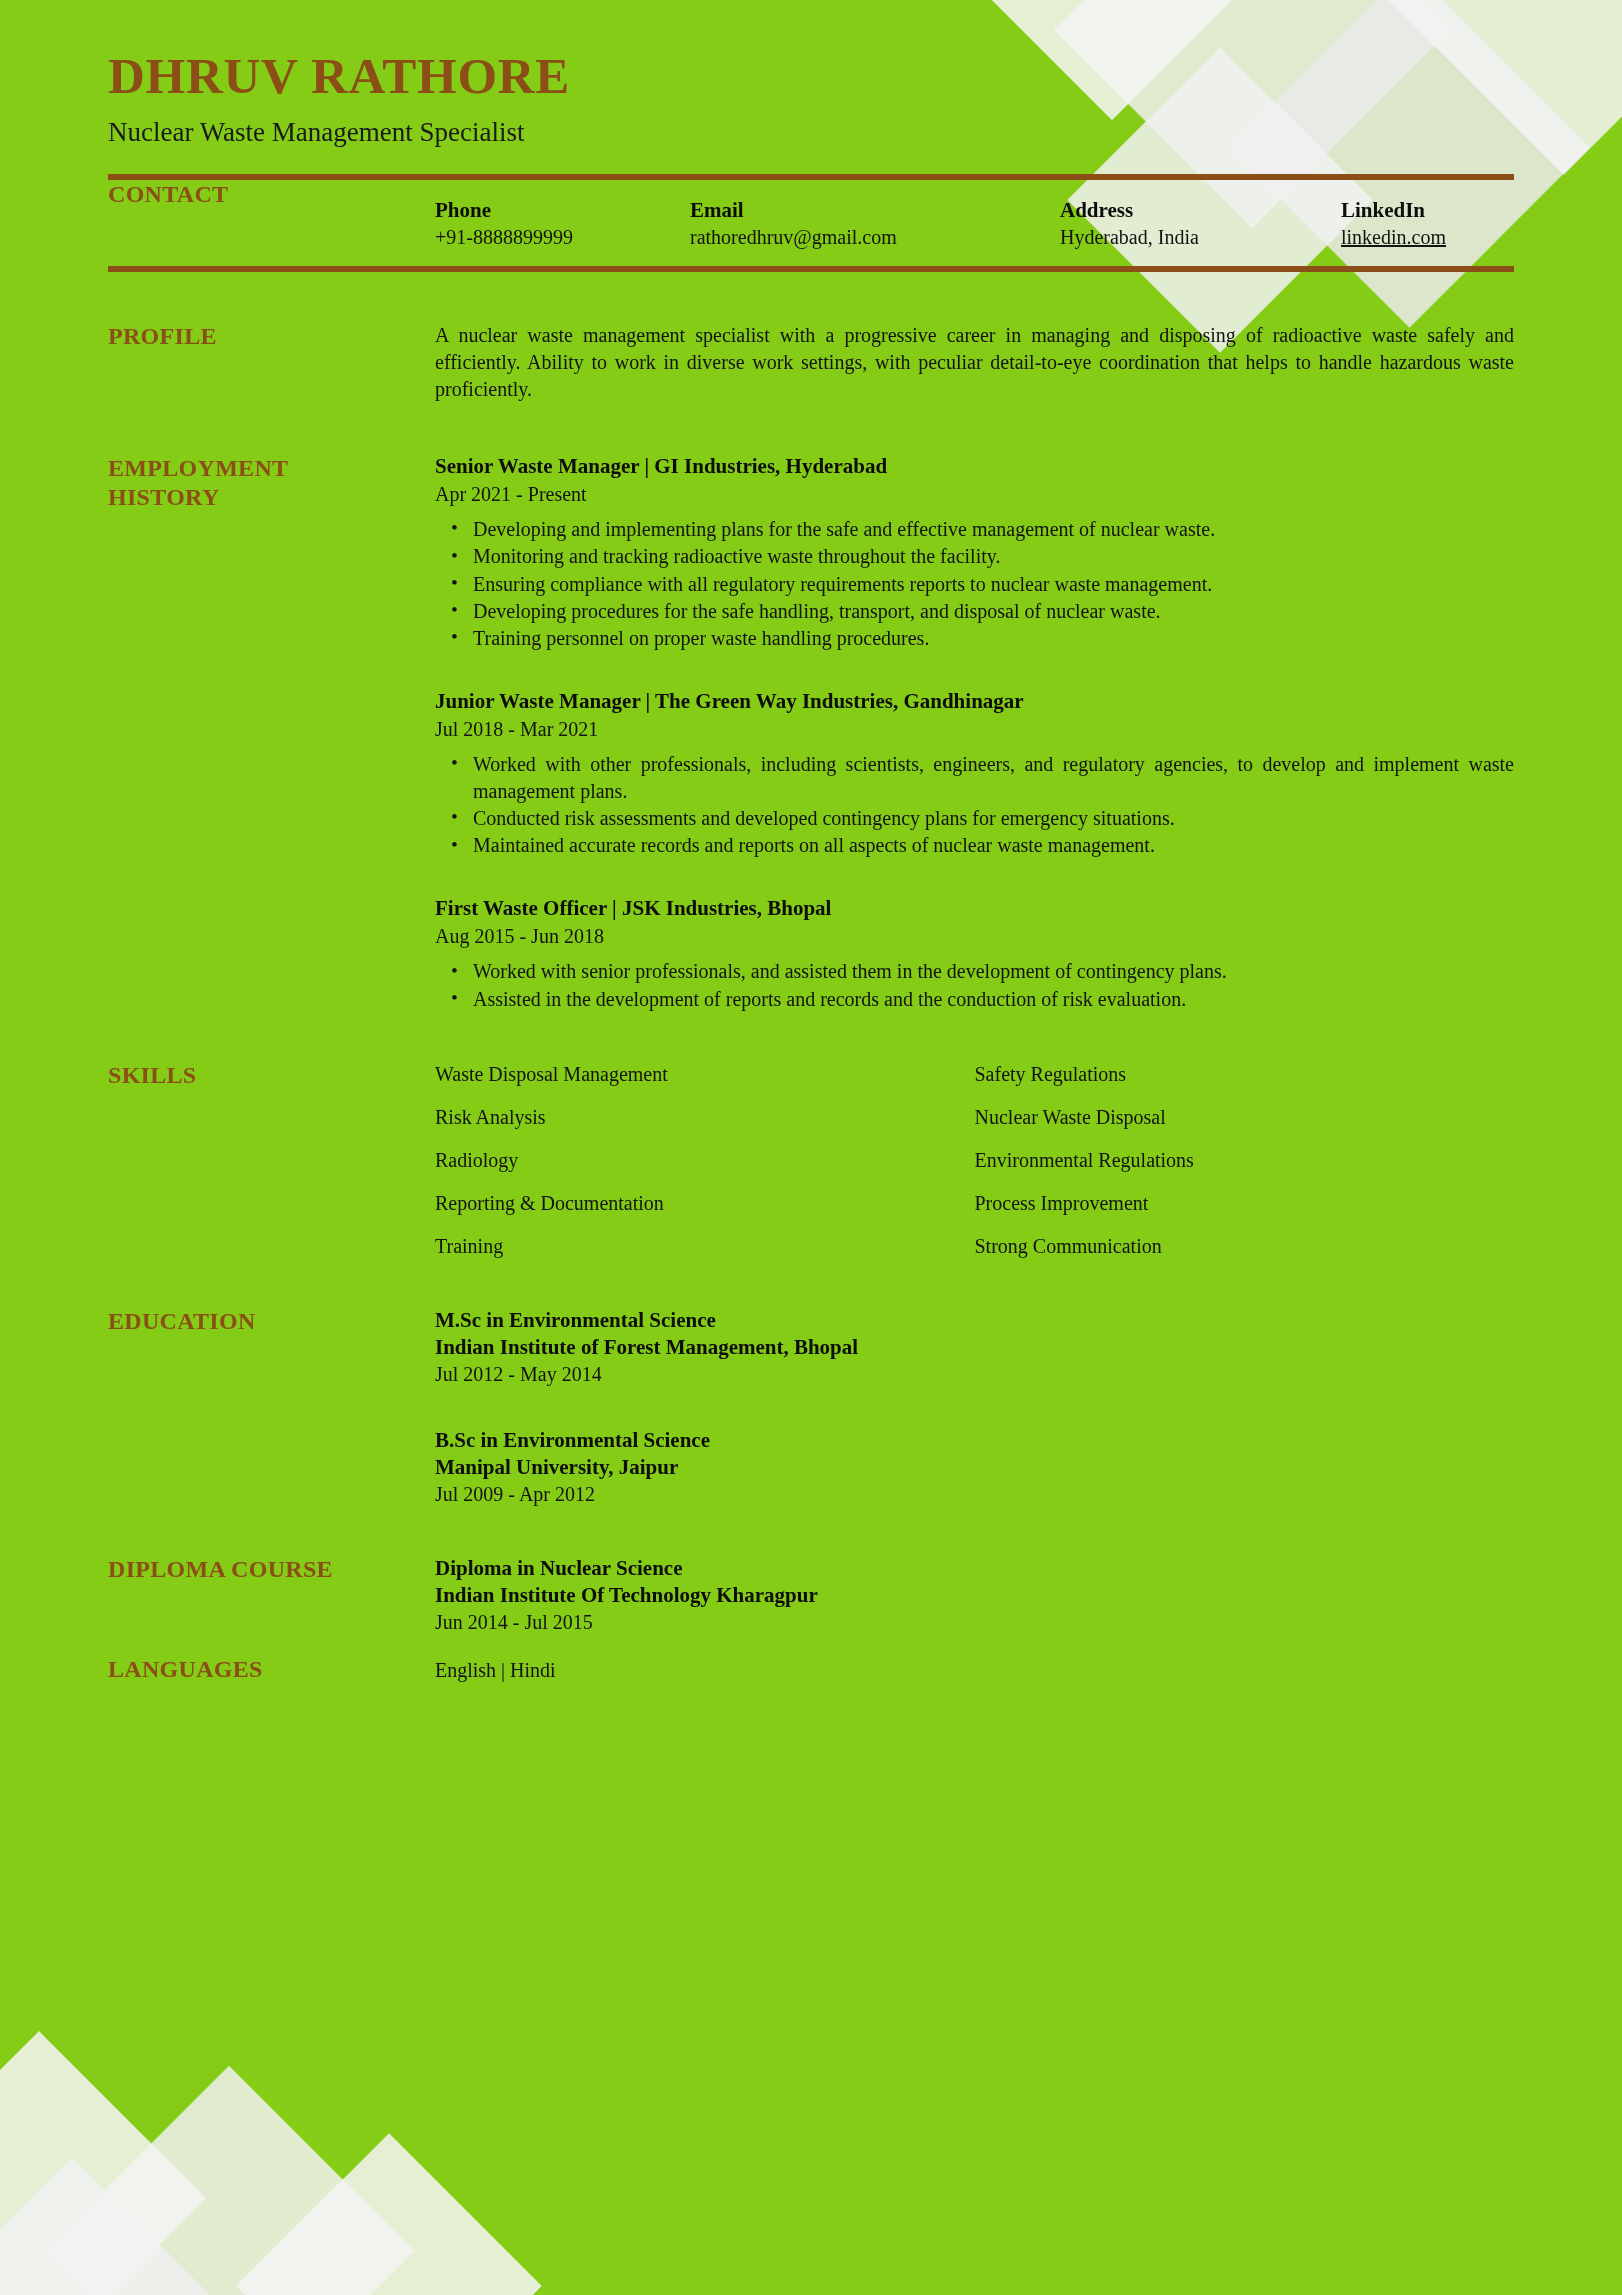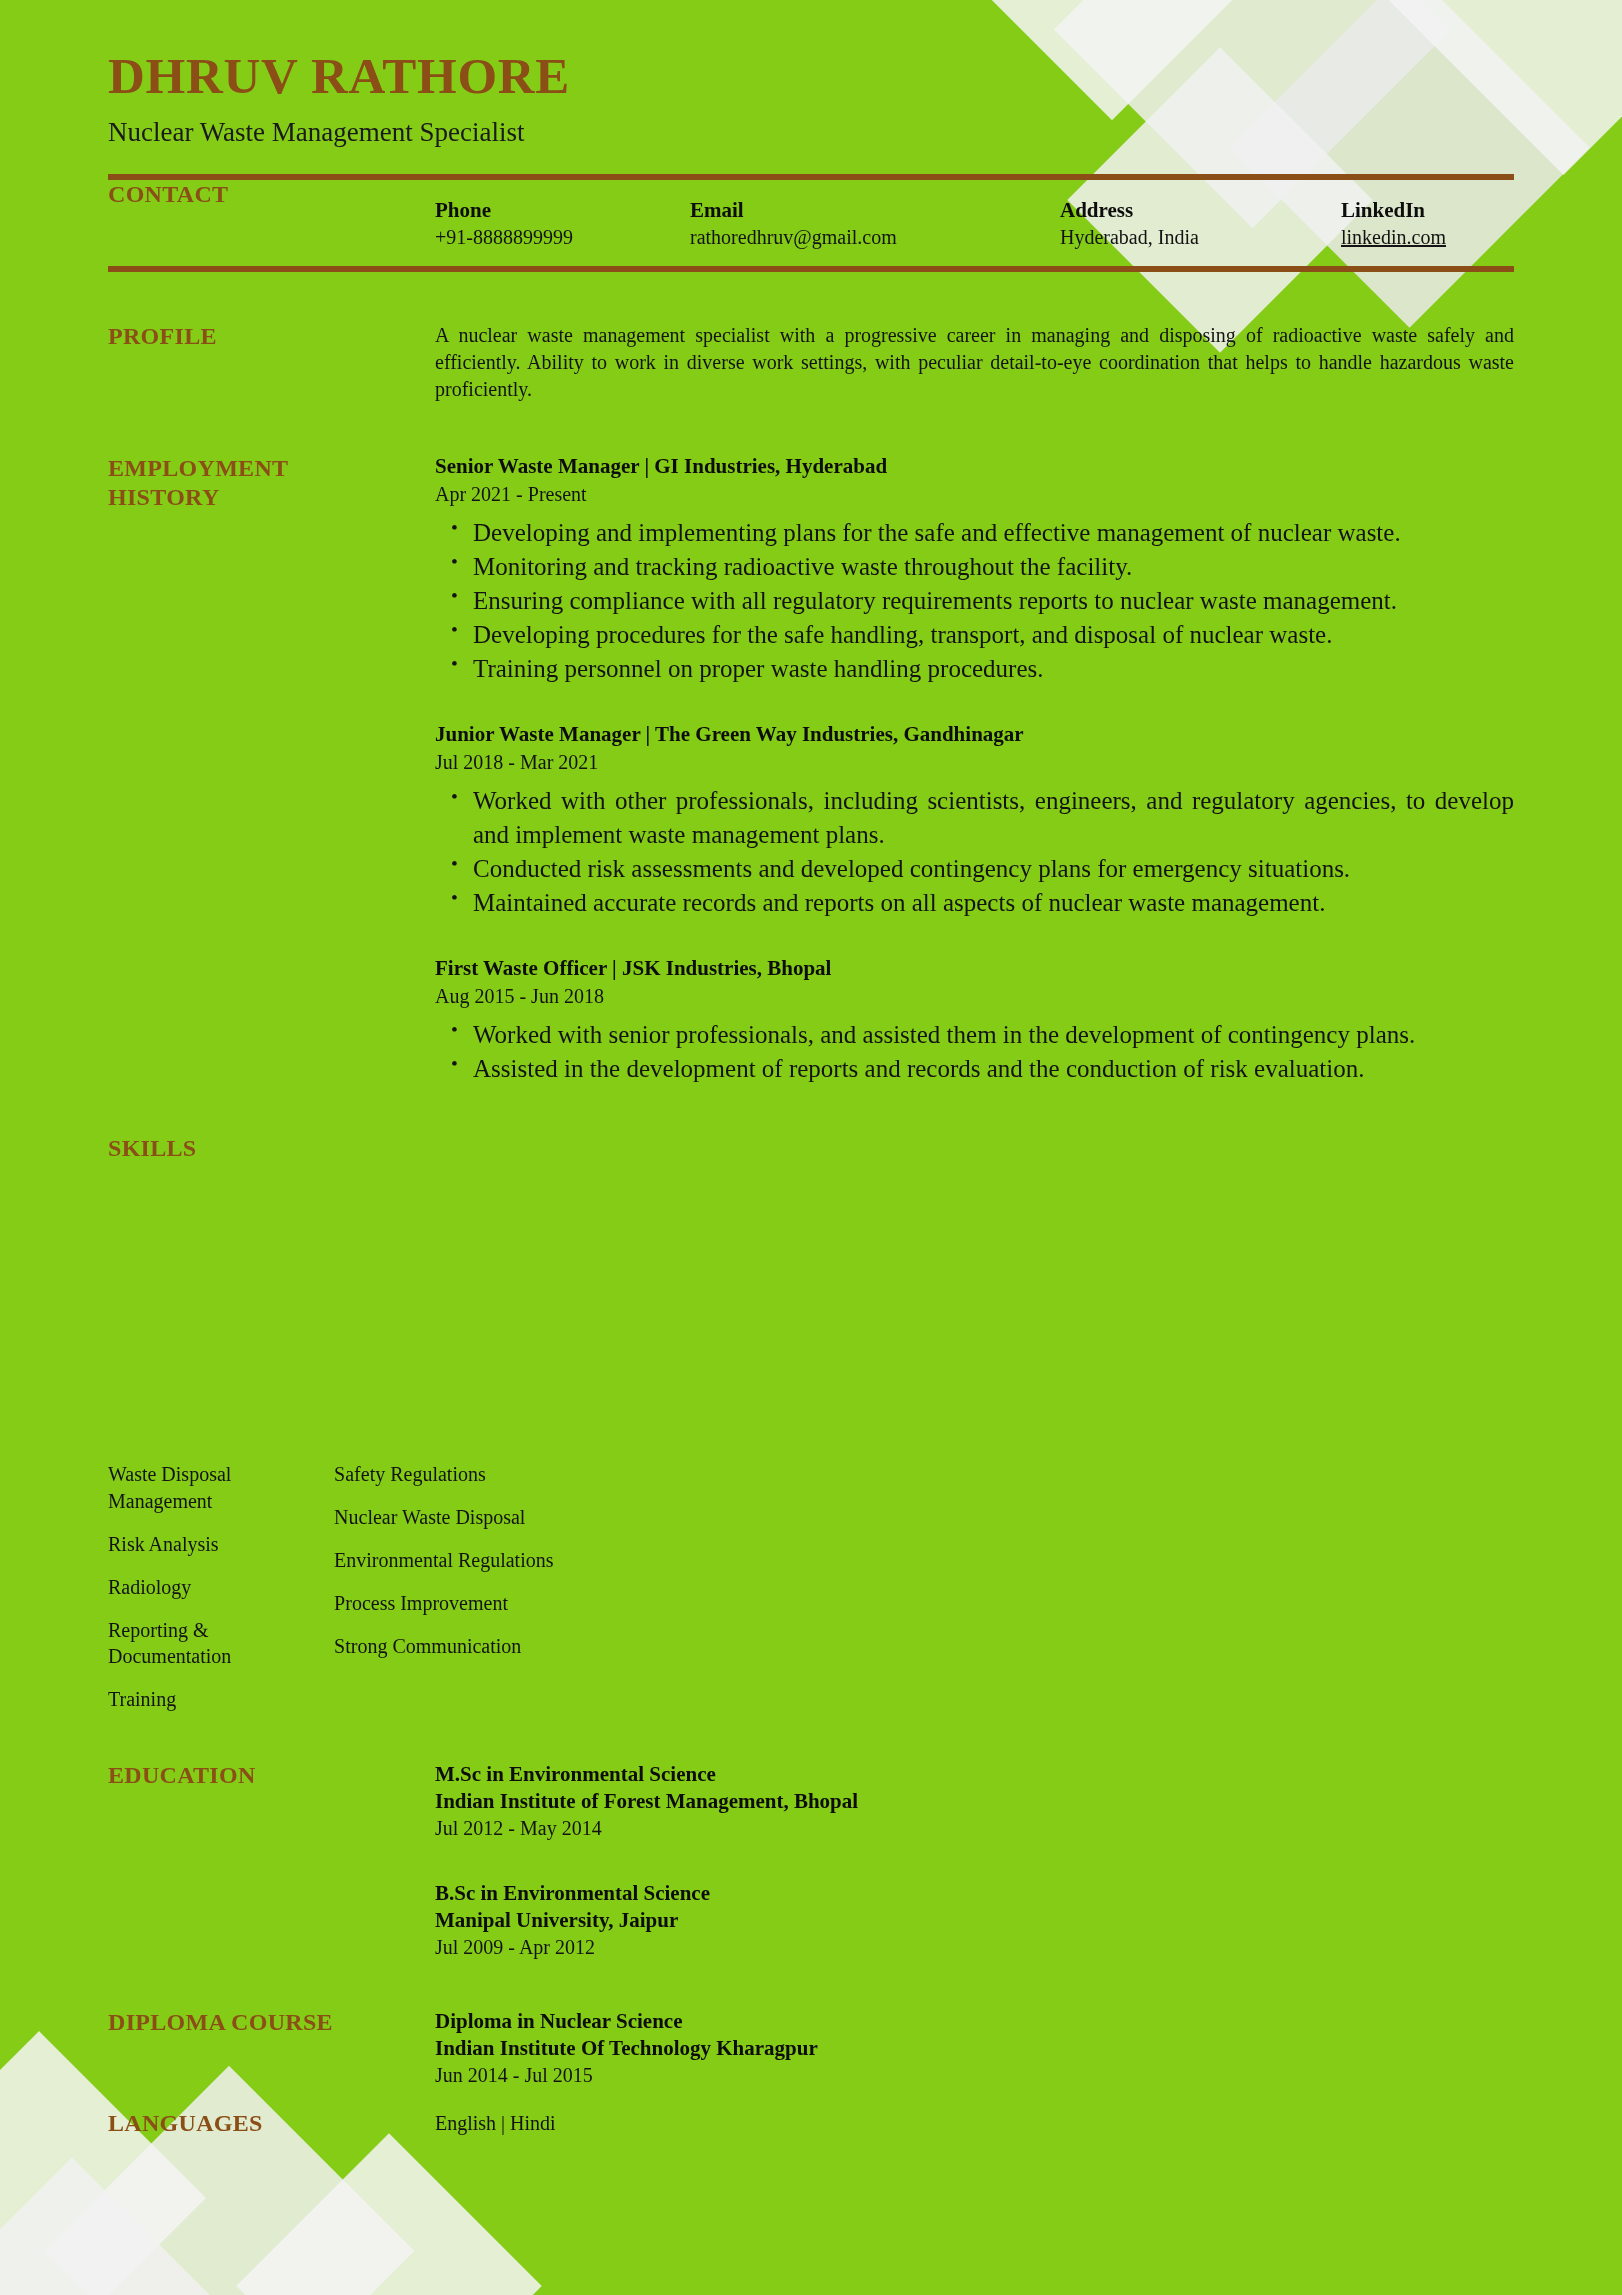--- a/index.html
+++ b/index.html
@@ -142,21 +142,21 @@
     margin-top: 2.6px;
   }
   ul.bullets {
     margin: 9.2px 0 0 0;
     padding-left: 38px;
     list-style: none;
   }
   ul.bullets li {
     position: relative;
     text-align: justify;
-    font-size: 25px;
+    font-size: 20px;
     line-height: 1.33;
     margin-bottom: 0.7px;
   }
   ul.bullets li::before {
     content: "\2022";
     position: absolute;
     left: -22px;
     top: -0.7px;
     font-size: 19.6px;
     line-height: 1.33;
@@ -191,21 +191,21 @@
     color: #131313;
     line-height: 1.28;
     margin-top: 1.3px;
   }
 
   .lang-text { font-size: 20px; color: #131313; }
 
   
   .sp-profile    { margin-top: 50px; justify-content: flex-end; }
   .sp-employment { margin-top: 51px; }
-  .sp-skills     { margin-top: 48px; flex-direction: column; }
+  .sp-skills     { margin-top: 48px; }
   .sp-education  { margin-top: 48px; }
   .sp-diploma    { margin-top: 47px; }
   .sp-languages  { margin-top: 20px; align-items: center; }
 </style>
 </head>
 <body>
 
 <div class="page">
 
   <div class="bg-deco d1"></div>

